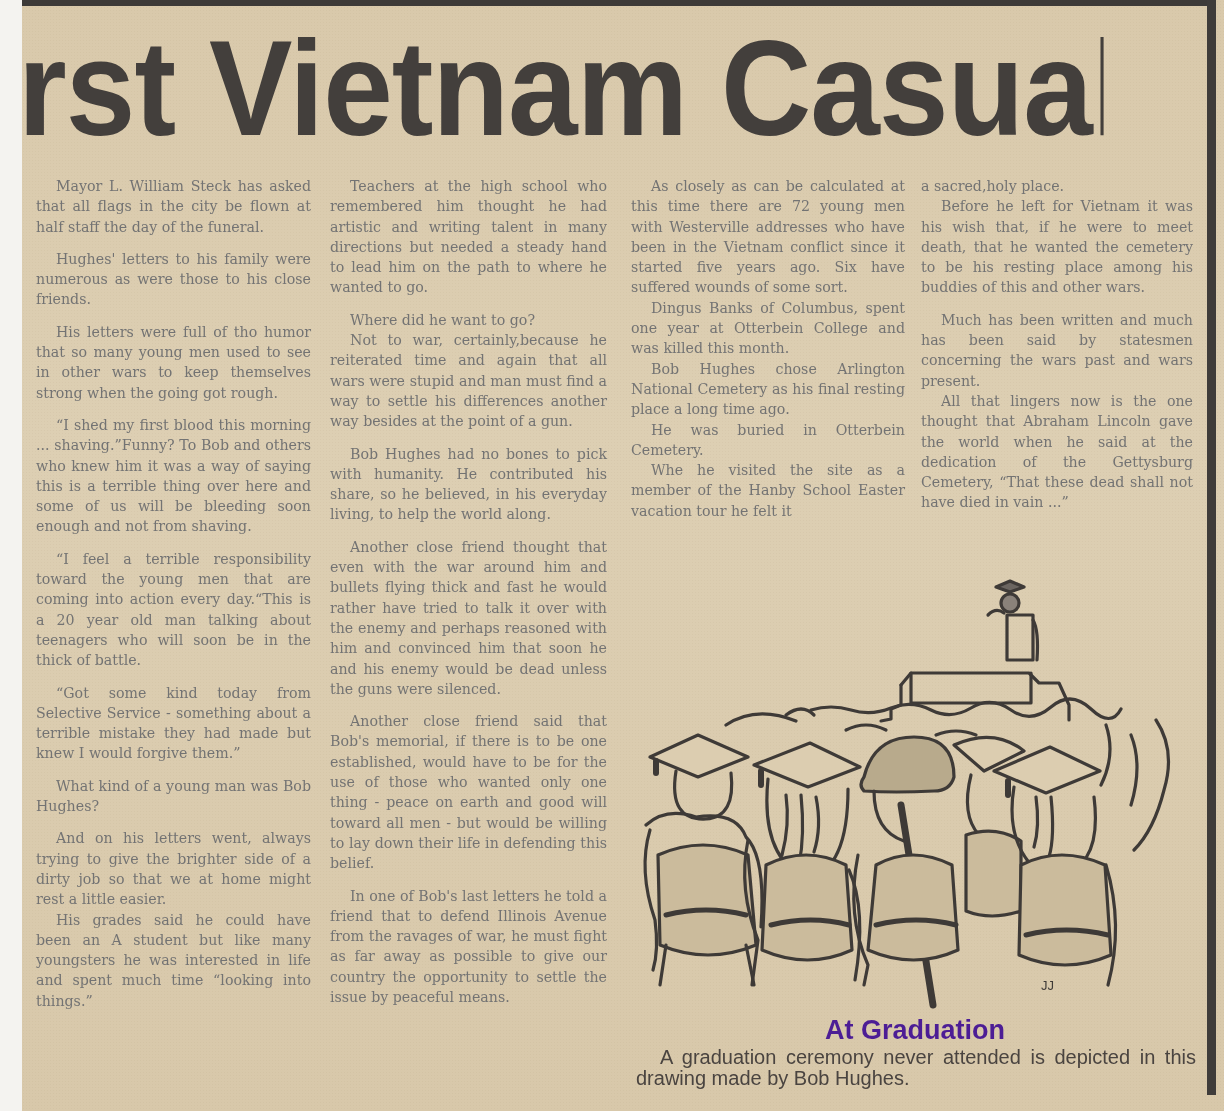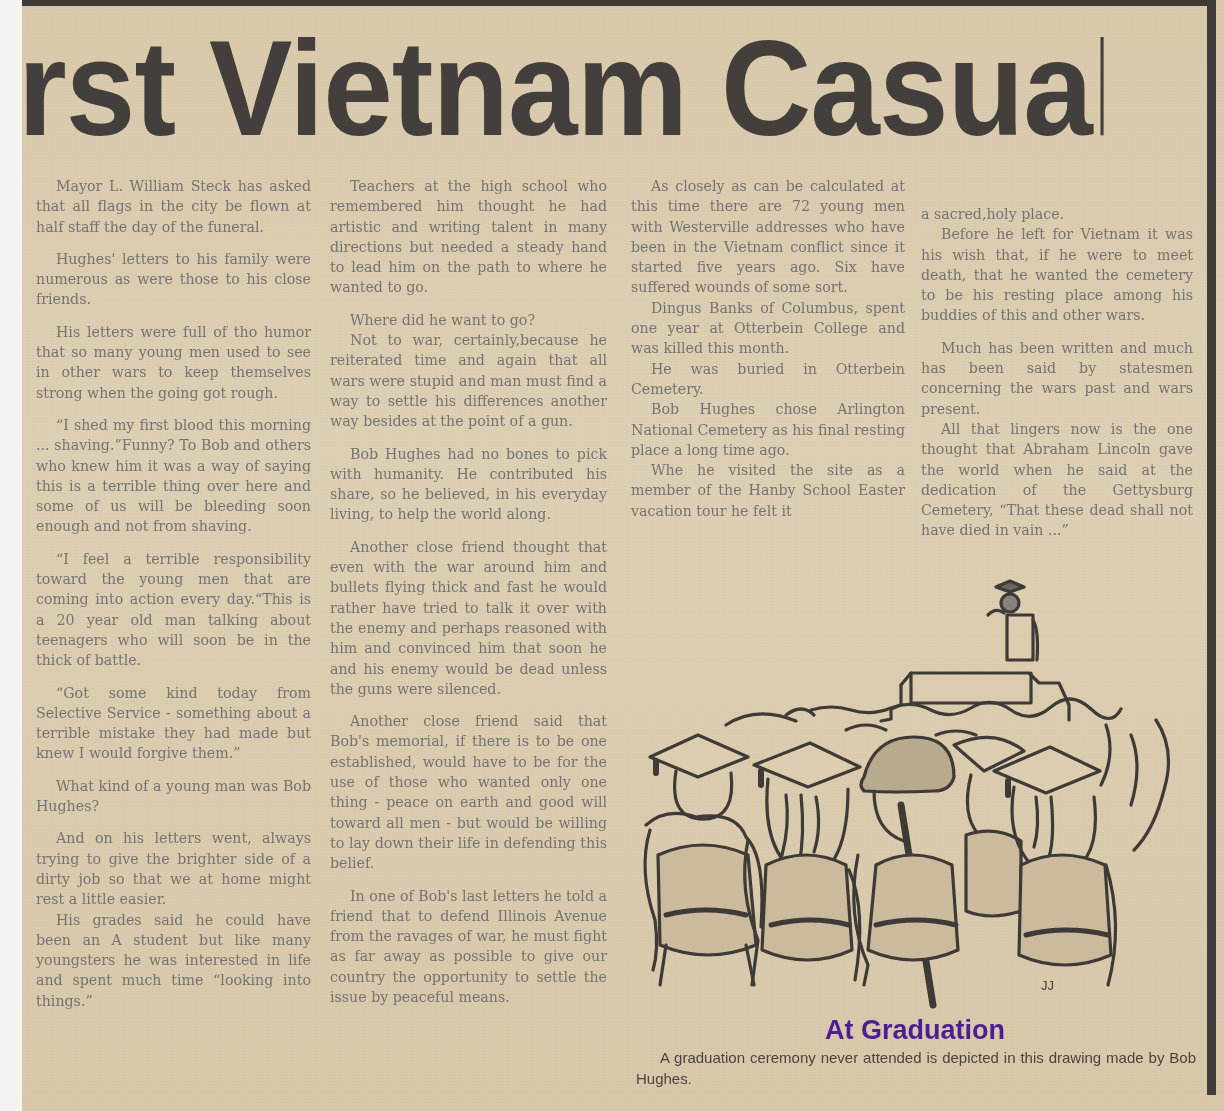--- a/index.html
+++ b/index.html
@@ -34,33 +34,33 @@
     .col {
       position: absolute; top: 176px; width: 276px;
       font-family: "DejaVu Serif", serif; font-size: 14.2px; line-height: 20.3px;
       color: #737373; text-align: justify;
     }
     .col p { margin: 0; text-indent: 20px; }
     .col p.gap { margin-top: 12px; }
     .col1 { left: 36px; width: 275px; }
     .col2 { left: 330px; width: 277px; }
     .col3 { left: 631px; width: 274px; }
-    .col4 { left: 921px; width: 272px; margin-top: 28px; }
+    .col4 { left: 921px; width: 272px; }
     .col4 p.noindent { text-indent: 0; }
     .drawing {
       position: absolute; left: 636px; top: 565px; width: 560px; height: 445px;
     }
     .caption-title {
       position: absolute; left: 620px; top: 1014px; width: 590px; text-align: center;
       font-family: "Liberation Sans", sans-serif; font-weight: bold; font-size: 27px;
       color: #4c1d95; line-height: 32px;
     }
     .caption-text {
       position: absolute; left: 636px; top: 1047px; width: 560px;
-      font-family: "Liberation Sans", sans-serif; font-size: 15px; line-height: 21px;
+      font-family: "Liberation Sans", sans-serif; font-size: 20px; line-height: 21px;
       color: #4a4440; text-indent: 24px; text-align: justify;
     }
   </style>
 </head>
 <body>
 
 <div class="paper"></div>
 <div class="top-rule"></div>
 <div class="right-rule"></div>
 
@@ -86,22 +86,22 @@
   <p>Not to war, certainly,because he reiterated time and again that all wars were stupid and man must find a way to settle his differences another way besides at the point of a gun.</p>
   <p class="gap">Bob Hughes had no bones to pick with humanity. He contributed his share, so he believed, in his everyday living, to help the world along.</p>
   <p class="gap">Another close friend thought that even with the war around him and bullets flying thick and fast he would rather have tried to talk it over with the enemy and perhaps reasoned with him and convinced him that soon he and his enemy would be dead unless the guns were silenced.</p>
   <p class="gap">Another close friend said that Bob's memorial, if there is to be one established, would have to be for the use of those who wanted only one thing - peace on earth and good will toward all men - but would be willing to lay down their life in defending this belief.</p>
   <p class="gap">In one of Bob's last letters he told a friend that to defend Illinois Avenue from the ravages of war, he must fight as far away as possible to give our country the opportunity to settle the issue by peaceful means.</p>
 </div>
 
 <div class="col col3">
   <p>As closely as can be calculated at this time there are 72 young men with Westerville addresses who have been in the Vietnam conflict since it started five years ago. Six have suffered wounds of some sort.</p>
   <p>Dingus Banks of Columbus, spent one year at Otterbein College and was killed this month.</p>
+  <p>Bob Hughes chose Arlington National Cemetery as his final resting place a long time ago.</p>
   <p>He was buried in Otterbein Cemetery.</p>
-  <p>Bob Hughes chose Arlington National Cemetery as his final resting place a long time ago.</p>
   <p>Whe he visited the site as a member of the Hanby School Easter vacation tour he felt it</p>
 </div>
 
 <div class="col col4">
   <p class="noindent">a sacred,holy place.</p>
   <p>Before he left for Vietnam it was his wish that, if he were to meet death, that he wanted the cemetery to be his resting place among his buddies of this and other wars.</p>
   <p class="gap">Much has been written and much has been said by statesmen concerning the wars past and wars present.</p>
   <p>All that lingers now is the one thought that Abraham Lincoln gave the world when he said at the dedication of the Gettysburg Cemetery, “That these dead shall not have died in vain ...”</p>
 </div>
 

